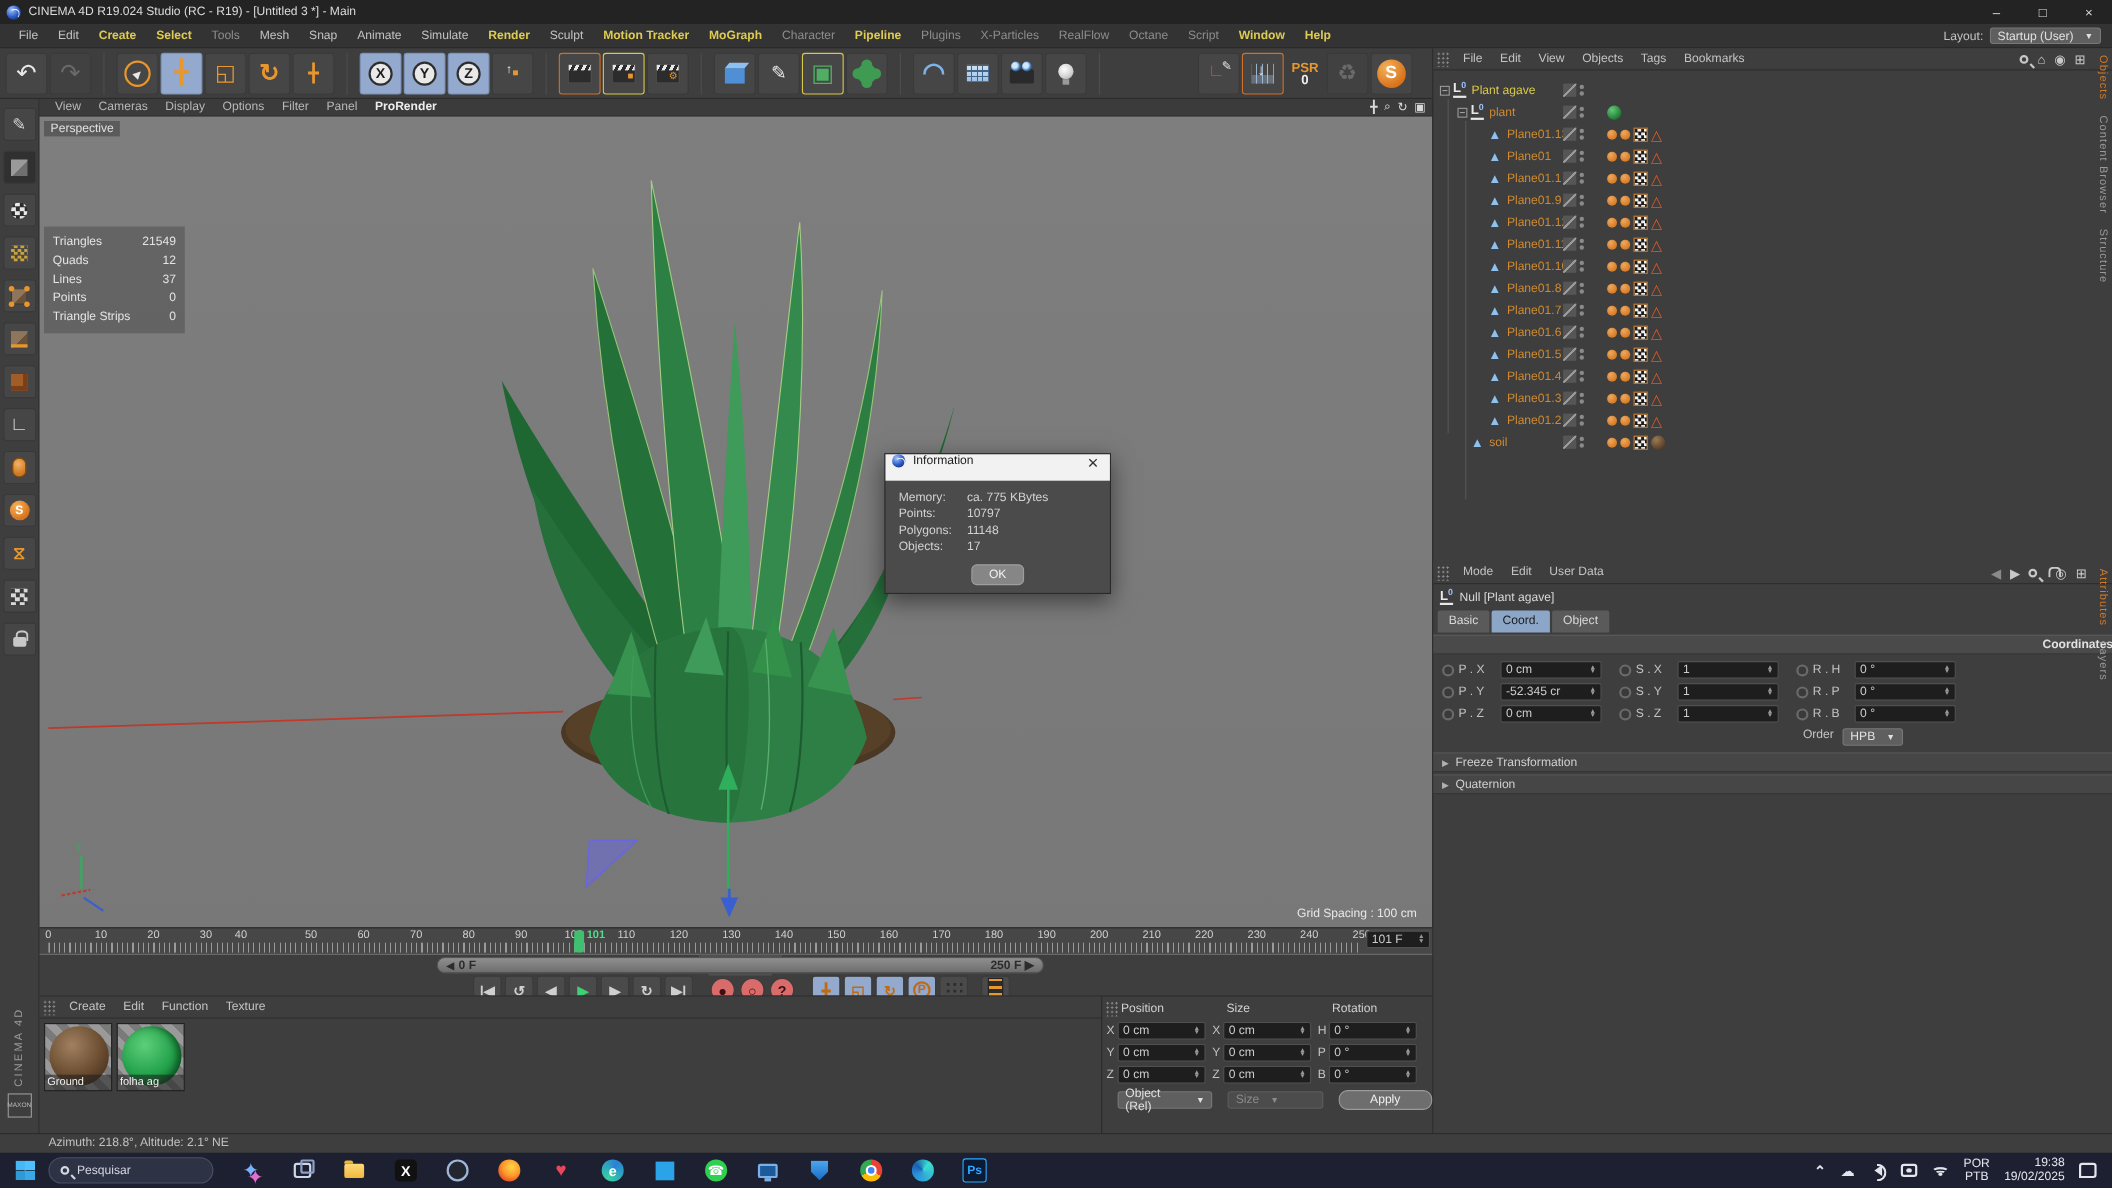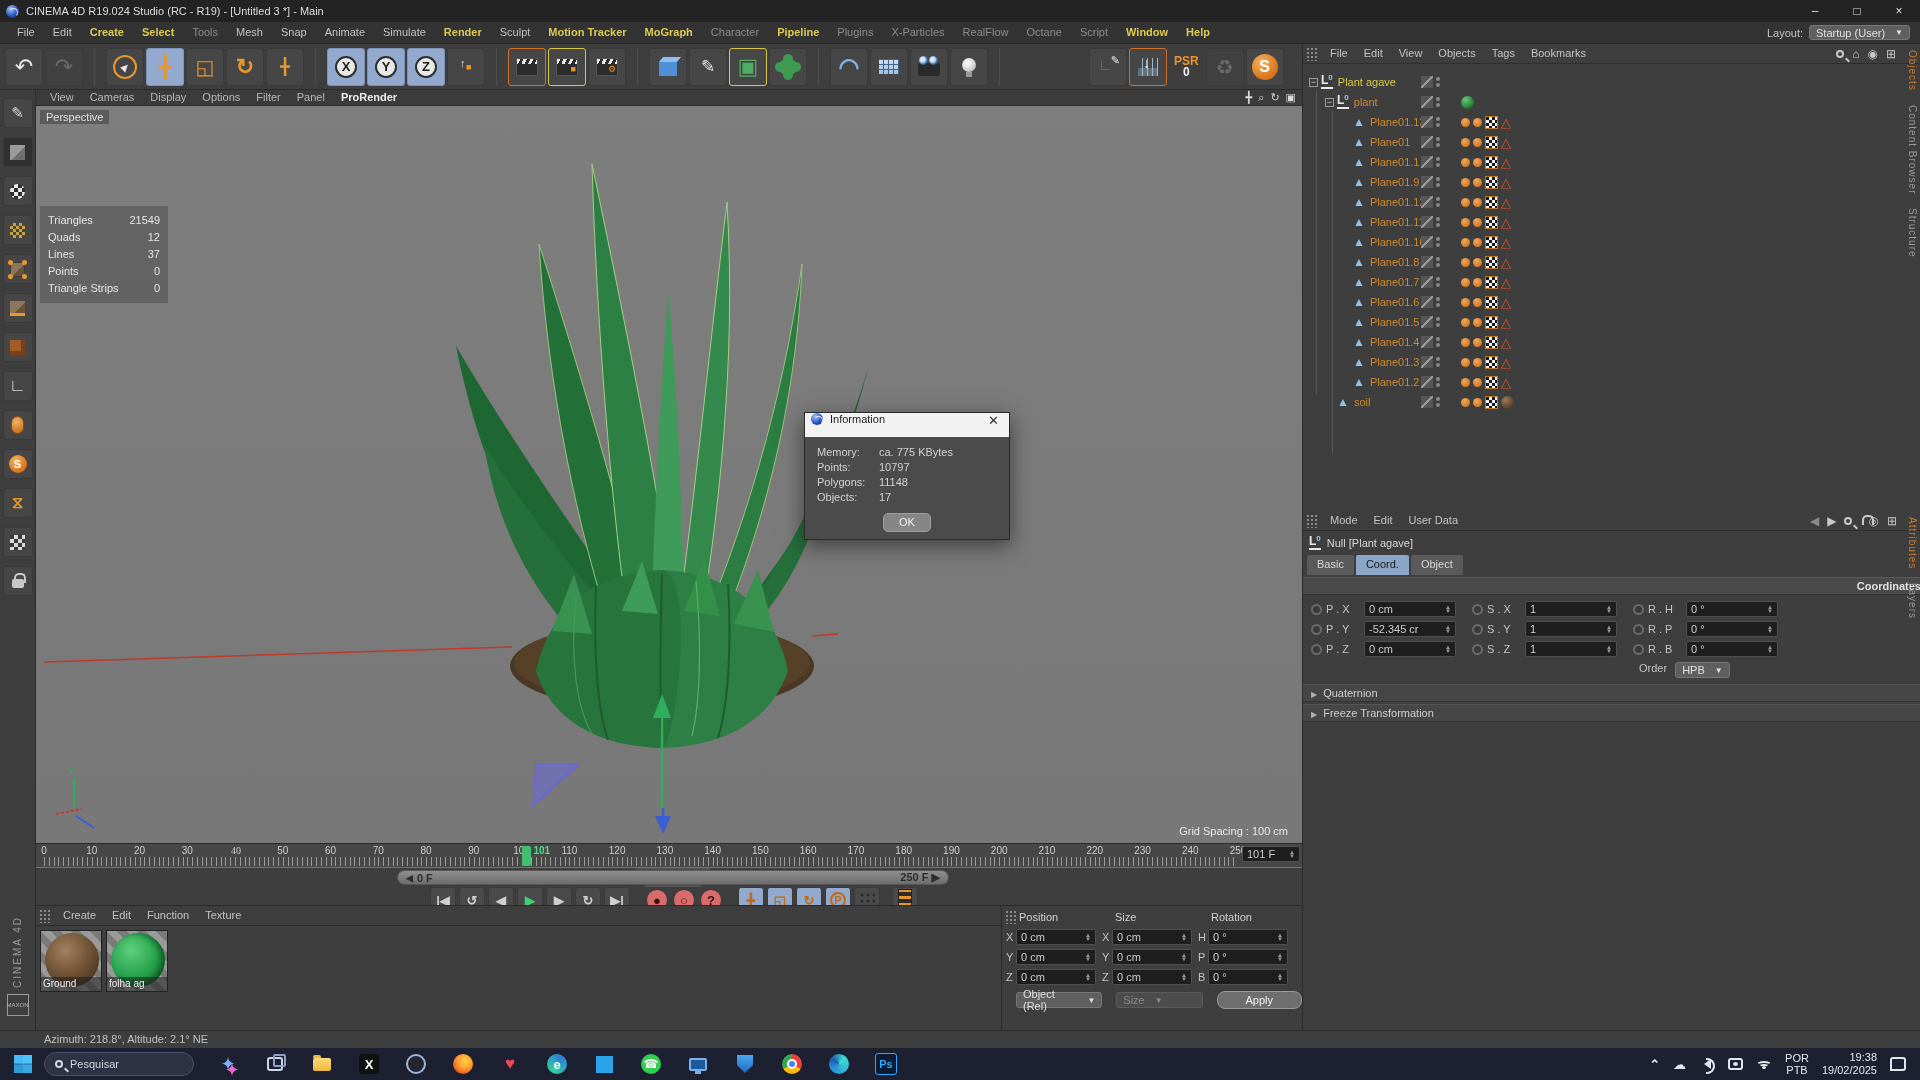--- a/index.html
+++ b/index.html
@@ -1019,22 +1019,22 @@
           </div>
         </div>
       <div id="order-row">
         <span class="lbl">Order</span>
         <span class="dd">
           <span>HPB</span>
             <span class="car">▼</span>
         </span>
       </div>
       <div id="attr-folds">
+          <div class="fold-bar"><span class="tri">▶</span>Freeze Transformation</div>
           <div class="fold-bar"><span class="tri">▶</span>Quaternion</div>
-          <div class="fold-bar"><span class="tri">▶</span>Freeze Transformation</div>
         </div>
     </div>
 
     <div class="side-strip" style="top:0; height:460px;" id="om-side-tabs">
         <span class="vtab active">Objects</span>
         <span class="vtab">Content Browser</span>
         <span class="vtab">Structure</span>
       </div>
     <div class="side-strip" style="top:467px; height:500px;" id="attr-side-tabs">
         <span class="vtab active">Attributes</span>
@@ -1042,21 +1042,21 @@
       </div>
   </div>
 
   <div id="ruler">
     <div id="ruler-ticks"></div>
     <div id="ruler-nums">
         <span class="ruler-num" style="left: 8px;">0</span>
         <span class="ruler-num" style="left: 55.76px;">10</span>
         <span class="ruler-num" style="left: 103.52px;">20</span>
         <span class="ruler-num" style="left: 151.28px;">30</span>
-        <span class="ruler-num" style="left: 200px; font-family: Liberation Serif, serif;">40</span>
+        <span class="ruler-num" style="left: 183px;">40</span>
         <span class="ruler-num" style="left: 246.8px;">50</span>
         <span class="ruler-num" style="left: 294.56px;">60</span>
         <span class="ruler-num" style="left: 342.32px;">70</span>
         <span class="ruler-num" style="left: 390.08px;">80</span>
         <span class="ruler-num" style="left: 437.84px;">90</span>
         <span class="ruler-num" style="left: 485.6px;">100</span>
         <span class="ruler-num" style="left: 533.36px;">110</span>
         <span class="ruler-num" style="left: 581.12px;">120</span>
         <span class="ruler-num" style="left: 628.88px;">130</span>
         <span class="ruler-num" style="left: 676.64px;">140</span>

